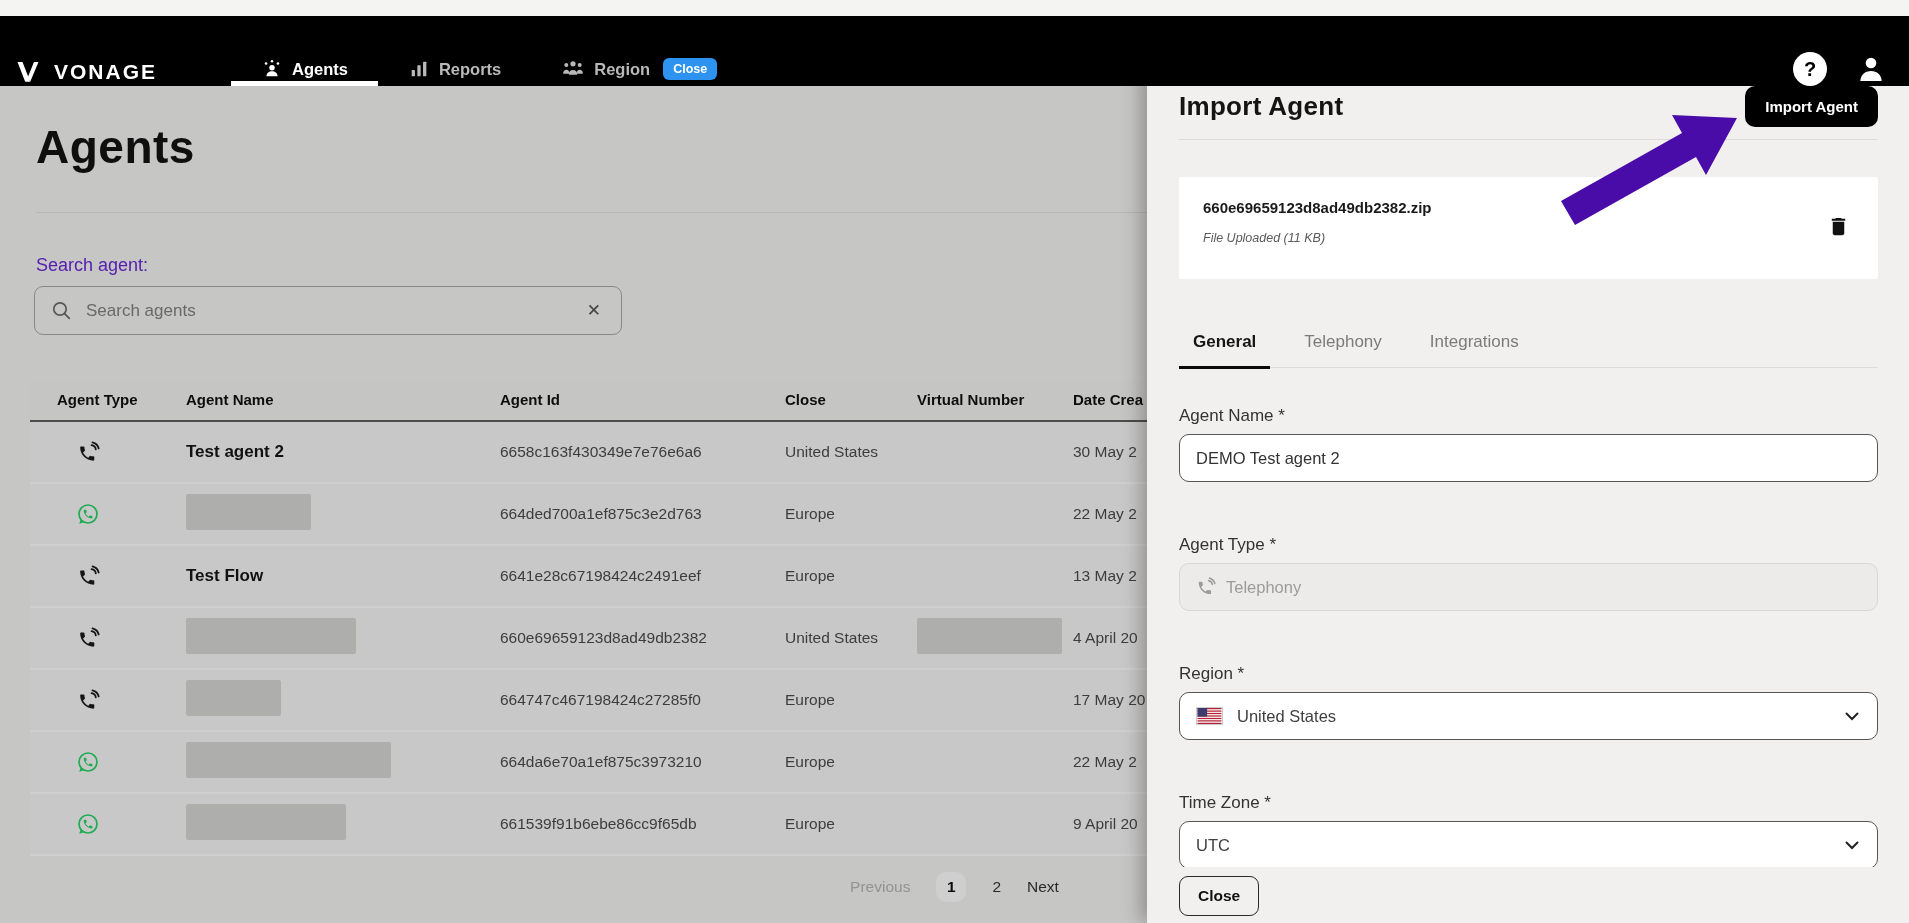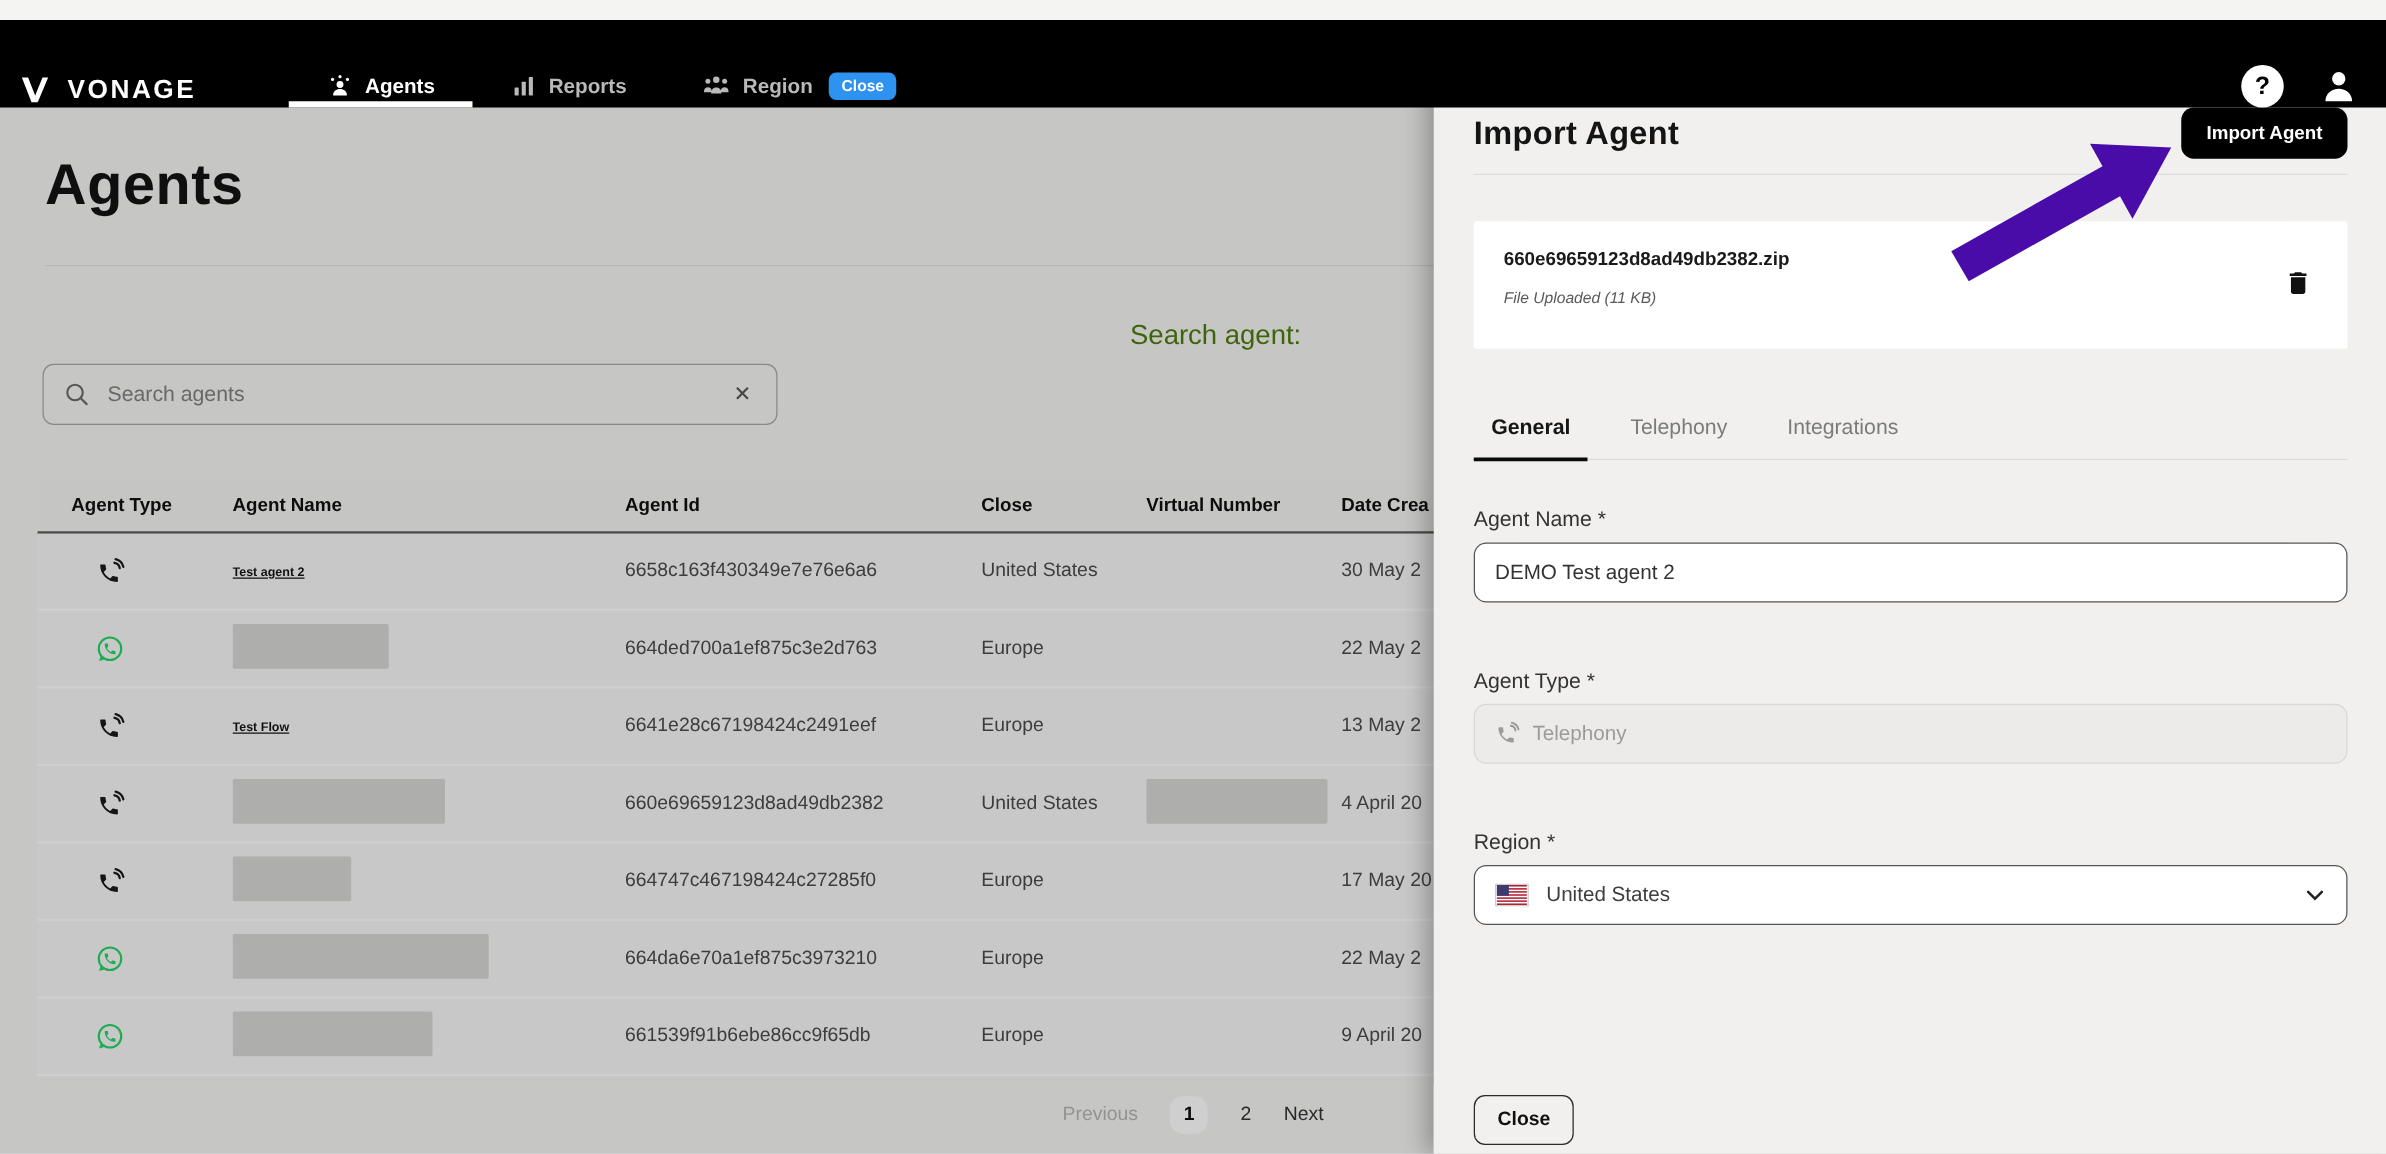--- a/index.html
+++ b/index.html
@@ -34,21 +34,21 @@
   .help-circle {
     width:34px; height:34px; border-radius:50%; background:#fff; color:#000;
     display:flex; align-items:center; justify-content:center;
     font-size:20px; font-weight:bold; cursor:pointer;
   }
 
   
   .main { position:absolute; top:70px; left:0; width:100%; height:853px; z-index:1; }
   .page-title { font-size:46px; font-weight:600; color:#131313; margin:50px 0 0 36px; letter-spacing:0.5px; }
   .title-divider { height:1px; background:#e2e2e0; margin:38px 36px 0 36px; }
-  .search-label { font-size:22px; color:#4d7c0f; margin:42px 0 0 36px;text-align:center; }
+  .search-label { font-size:18px; color:#6d28d9; margin:42px 0 0 36px; }
   .search-box {
     position:relative; margin:10px 0 0 34px; width:588px; height:49px;
     border:1px solid #a9a9a9; border-radius:9px;
     display:flex; align-items:center; padding:0 16px; gap:14px;
   }
   .search-box input {
     flex:1; border:none; outline:none; background:transparent;
     font-size:17px; color:#444; font-family:"Liberation Sans", sans-serif;
   }
   .search-box input::placeholder { color:#828282; }
@@ -58,21 +58,21 @@
   .table { margin:44px 0 0 30px; width:1849px; }
   .tr {
     display:grid; grid-template-columns:156px 314px 285px 132px 156px 1fr;
     align-items:center; height:62px; background:#f7f7f7; border-bottom:2px solid #fff;
   }
   .tr.thead { height:43px; background:#f3f3f2; border-bottom:2px solid #5e5e5e; }
   .th { font-size:15px; font-weight:bold; color:#111; }
   .th:first-child { padding-left:27px; }
   .td { font-size:15.5px; color:#4c4c4c; overflow:hidden; white-space:nowrap; }
   .td.type { display:flex; justify-content:center; padding-right:40px; }
-  .name-link { font-size:10px; font-weight:bold; color:#161616; text-decoration:underline; cursor:pointer; }
+  .name-link { font-size:17px; font-weight:bold; color:#161616; cursor:pointer; }
   .redact {
     display:inline-block; height:36px; border-radius:2px;
     background:#d7d7d6; position:relative; z-index:45;
   }
   .phone-i { color:#1a1a1a; }
   .wa-i { color:#25d366; }
 
   
   .pagination {
     display:flex; align-items:center; justify-content:center; gap:26px;
@@ -426,17 +426,26 @@
         <rect y="16.6" width="27" height="1.4" fill="#b22234"></rect>
         <rect width="10.8" height="9.7" fill="#3d3b6e"></rect>
       </svg>
       <span>United States</span>
       <svg class="chev" width="14" height="9" viewBox="0 0 14 9">
         <polyline points="1.5,1.5 7,7 12.5,1.5" fill="none" stroke="#222" stroke-width="2" stroke-linecap="round"></polyline>
       </svg>
     </div>
   </div>
 
+  <div class="field">
+    <div class="field-label">Time Zone *</div>
+    <div class="select">
+      <span>UTC</span>
+      <svg class="chev" width="14" height="9" viewBox="0 0 14 9">
+        <polyline points="1.5,1.5 7,7 12.5,1.5" fill="none" stroke="#222" stroke-width="2" stroke-linecap="round"></polyline>
+      </svg>
+    </div>
+  </div>
 
   <div class="drawer-footer">
     <button class="close-btn">Close</button>
   </div>
 </div>
 
 </body></html>

